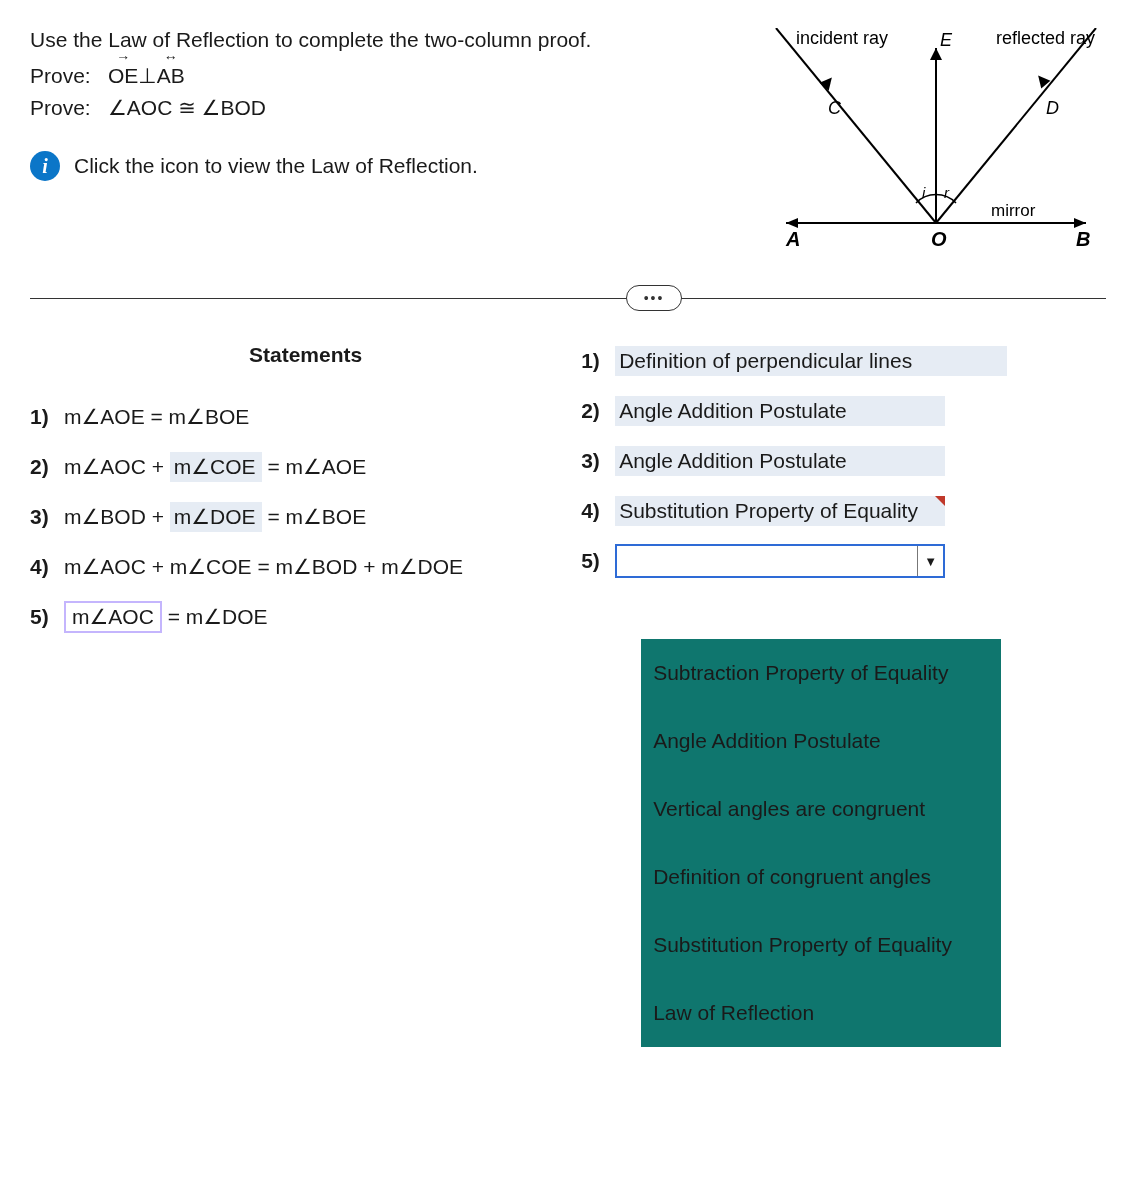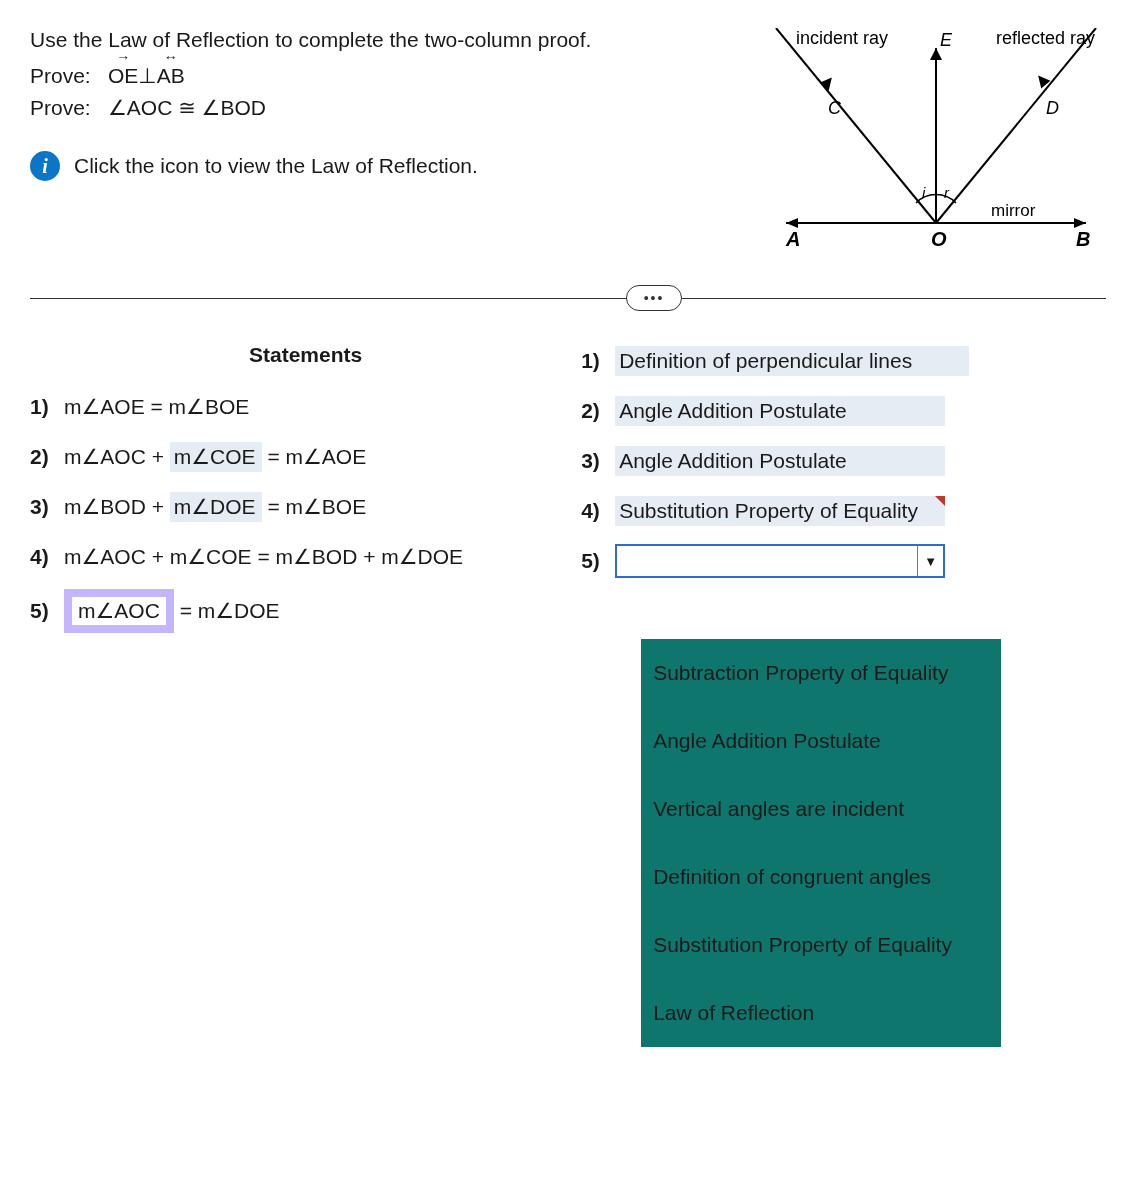--- a/index.html
+++ b/index.html
@@ -29,38 +29,38 @@
   .divider-line { border: none; border-top: 1.5px solid #333; margin: 0; }
   .divider-pill {
     position: absolute; left: 58%; top: -13px; transform: translateX(-50%);
     width: 56px; height: 26px; border: 1.5px solid #333; border-radius: 13px;
     background: #fff; display: flex; align-items: center; justify-content: center;
     font-size: 14px; letter-spacing: 2px; color: #333;
   }
   .proof { display: flex; }
   .statements-col { flex: 1.05; }
   .reasons-col { flex: 1; }
-  .col-header { text-align: center; font-weight: bold; margin-bottom: 22px; }
+  .col-header { text-align: center; font-weight: bold; margin-bottom: 32px; }
   .row { display: flex; align-items: center; margin-bottom: 14px; min-height: 36px; }
   .num { font-weight: bold; width: 34px; }
   .angle { font-family: Arial, sans-serif; }
   .filled {
     background: #e6ecf4;
     padding: 3px 6px 3px 4px;
     display: inline-block;
   }
   .filled.rt { position: relative; }
   .filled.rt::after {
     content: "";
     position: absolute; top: 0; right: 0;
     border-top: 10px solid #c0392b;
     border-left: 10px solid transparent;
   }
   .active-input {
-    border: 8px solid #c4b5fd;
+    border: 2px solid #c4b5fd;
     padding: 2px 6px;
     display: inline-block;
   }
   .select-box {
     width: 330px; height: 34px;
     border: 2px solid #2e6bd6;
     display: flex; align-items: center;
     position: relative;
   }
   .select-arrow {
@@ -189,21 +189,21 @@
       <span class="angle">
         <span class="active-input">m∠AOC</span><span> = m∠DOE</span>
       </span>
     </div>
   </div>
 
   <div class="reasons-col">
 
     <div class="row">
       <span class="num">1)</span>
-      <span class="filled" style="width:354px">Definition of perpendicular lines</span>
+      <span class="filled" style="width:392px">Definition of perpendicular lines</span>
     </div>
     <div class="row">
       <span class="num">2)</span>
       <span class="filled" style="width:330px">Angle Addition Postulate</span>
     </div>
     <div class="row">
       <span class="num">3)</span>
       <span class="filled" style="width:330px">Angle Addition Postulate</span>
     </div>
     <div class="row">
@@ -213,19 +213,19 @@
     <div class="row">
       <span class="num">5)</span>
       <div class="select-box">
         <div class="select-arrow">▼</div>
       </div>
     </div>
 
     <div class="dropdown">
       <div class="dropdown-item">Subtraction Property of Equality</div>
       <div class="dropdown-item">Angle Addition Postulate</div>
-      <div class="dropdown-item">Vertical angles are incident</div>
+      <div class="dropdown-item">Vertical angles are congruent</div>
       <div class="dropdown-item">Definition of congruent angles</div>
       <div class="dropdown-item">Substitution Property of Equality</div>
       <div class="dropdown-item">Law of Reflection</div>
     </div>
   </div>
 </div>
 
 </body></html>

